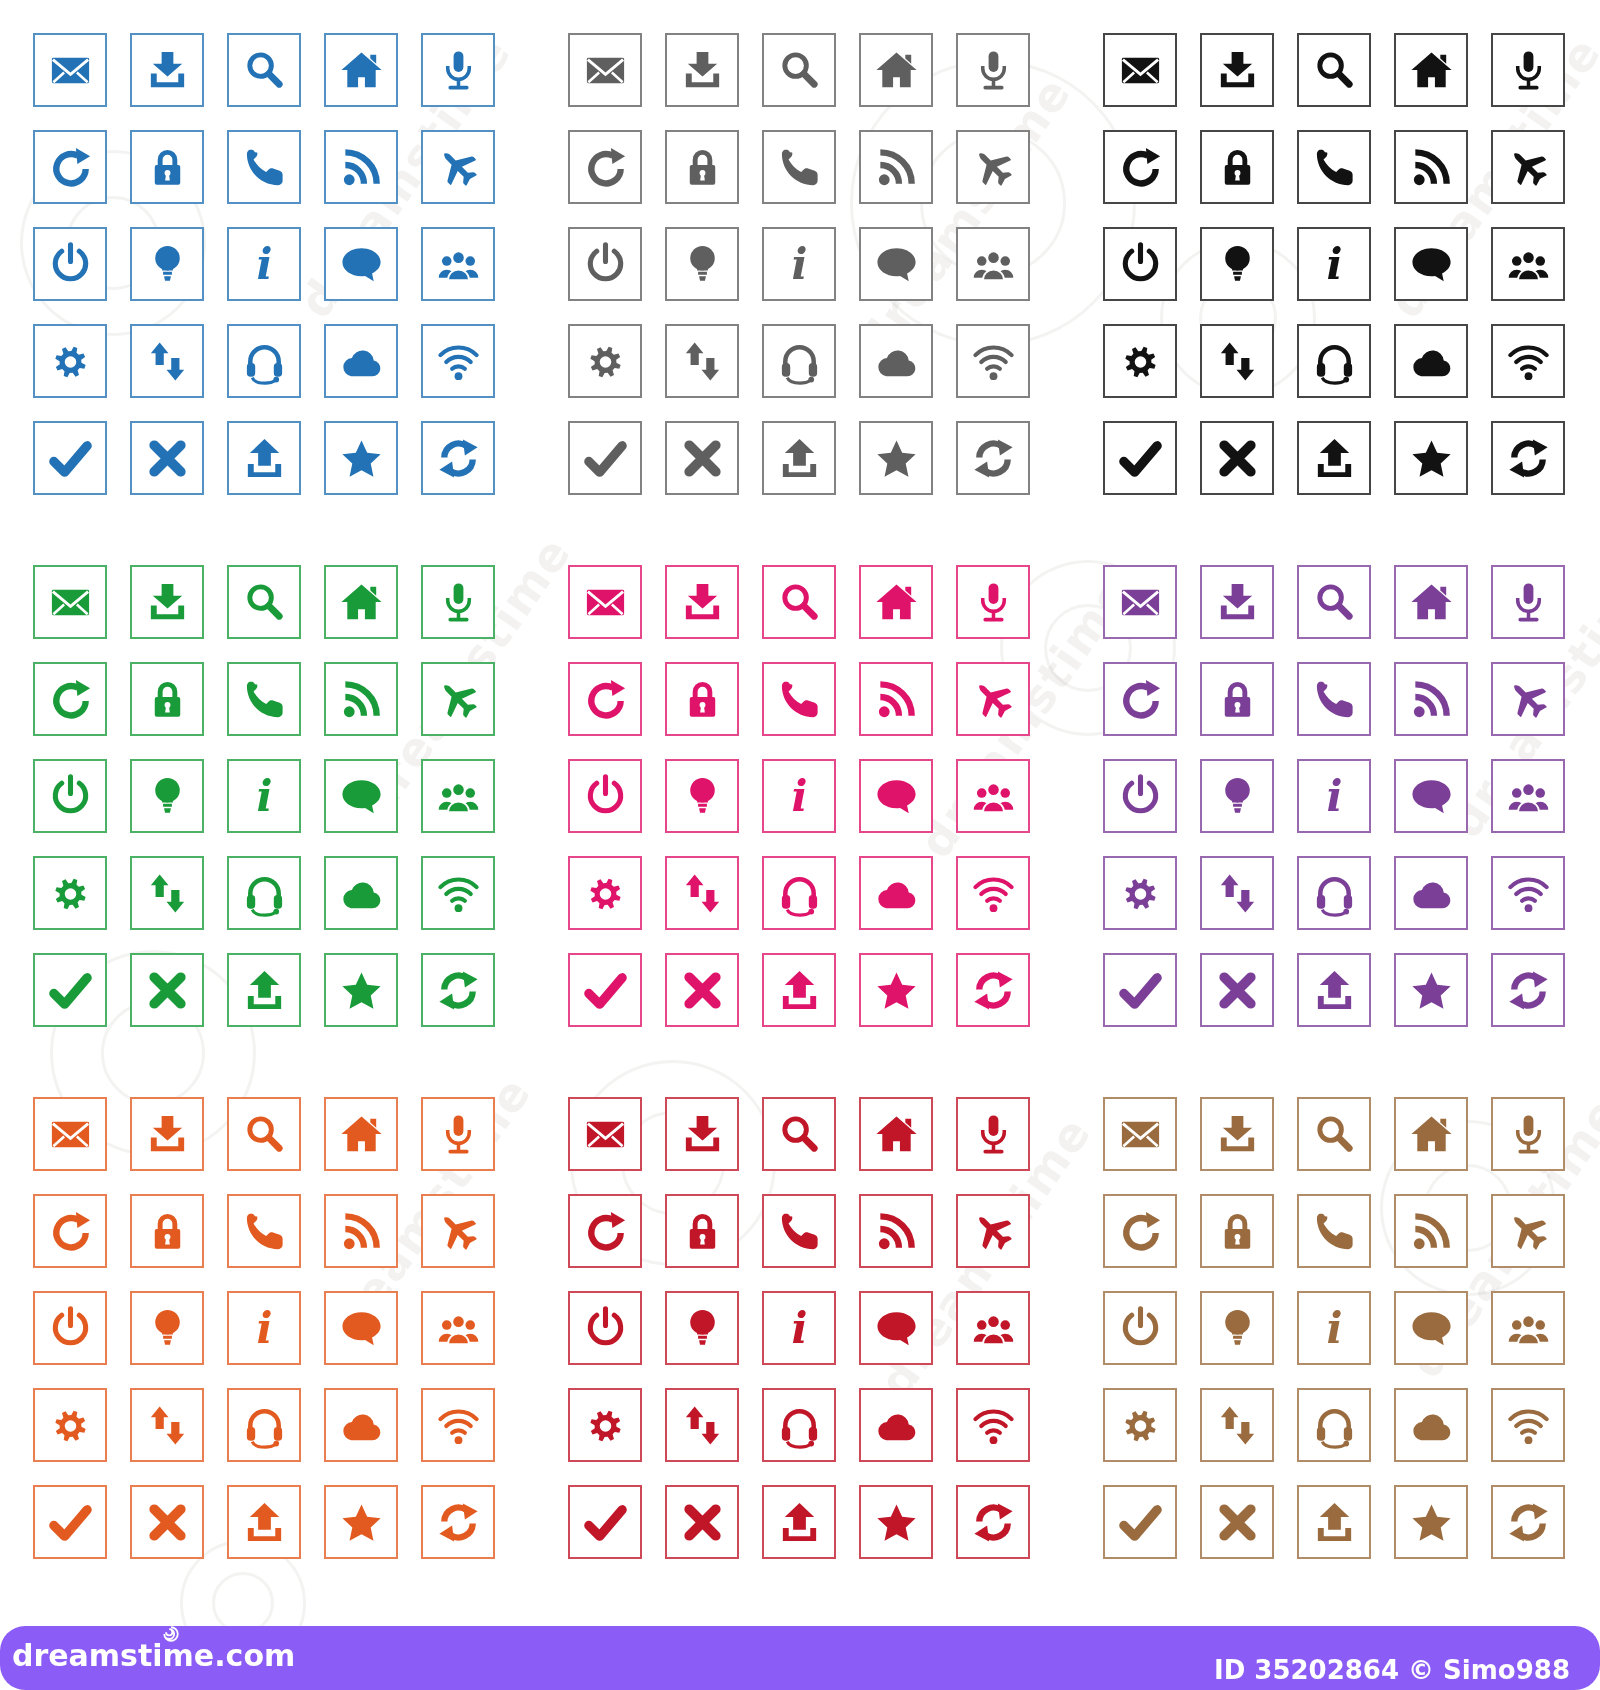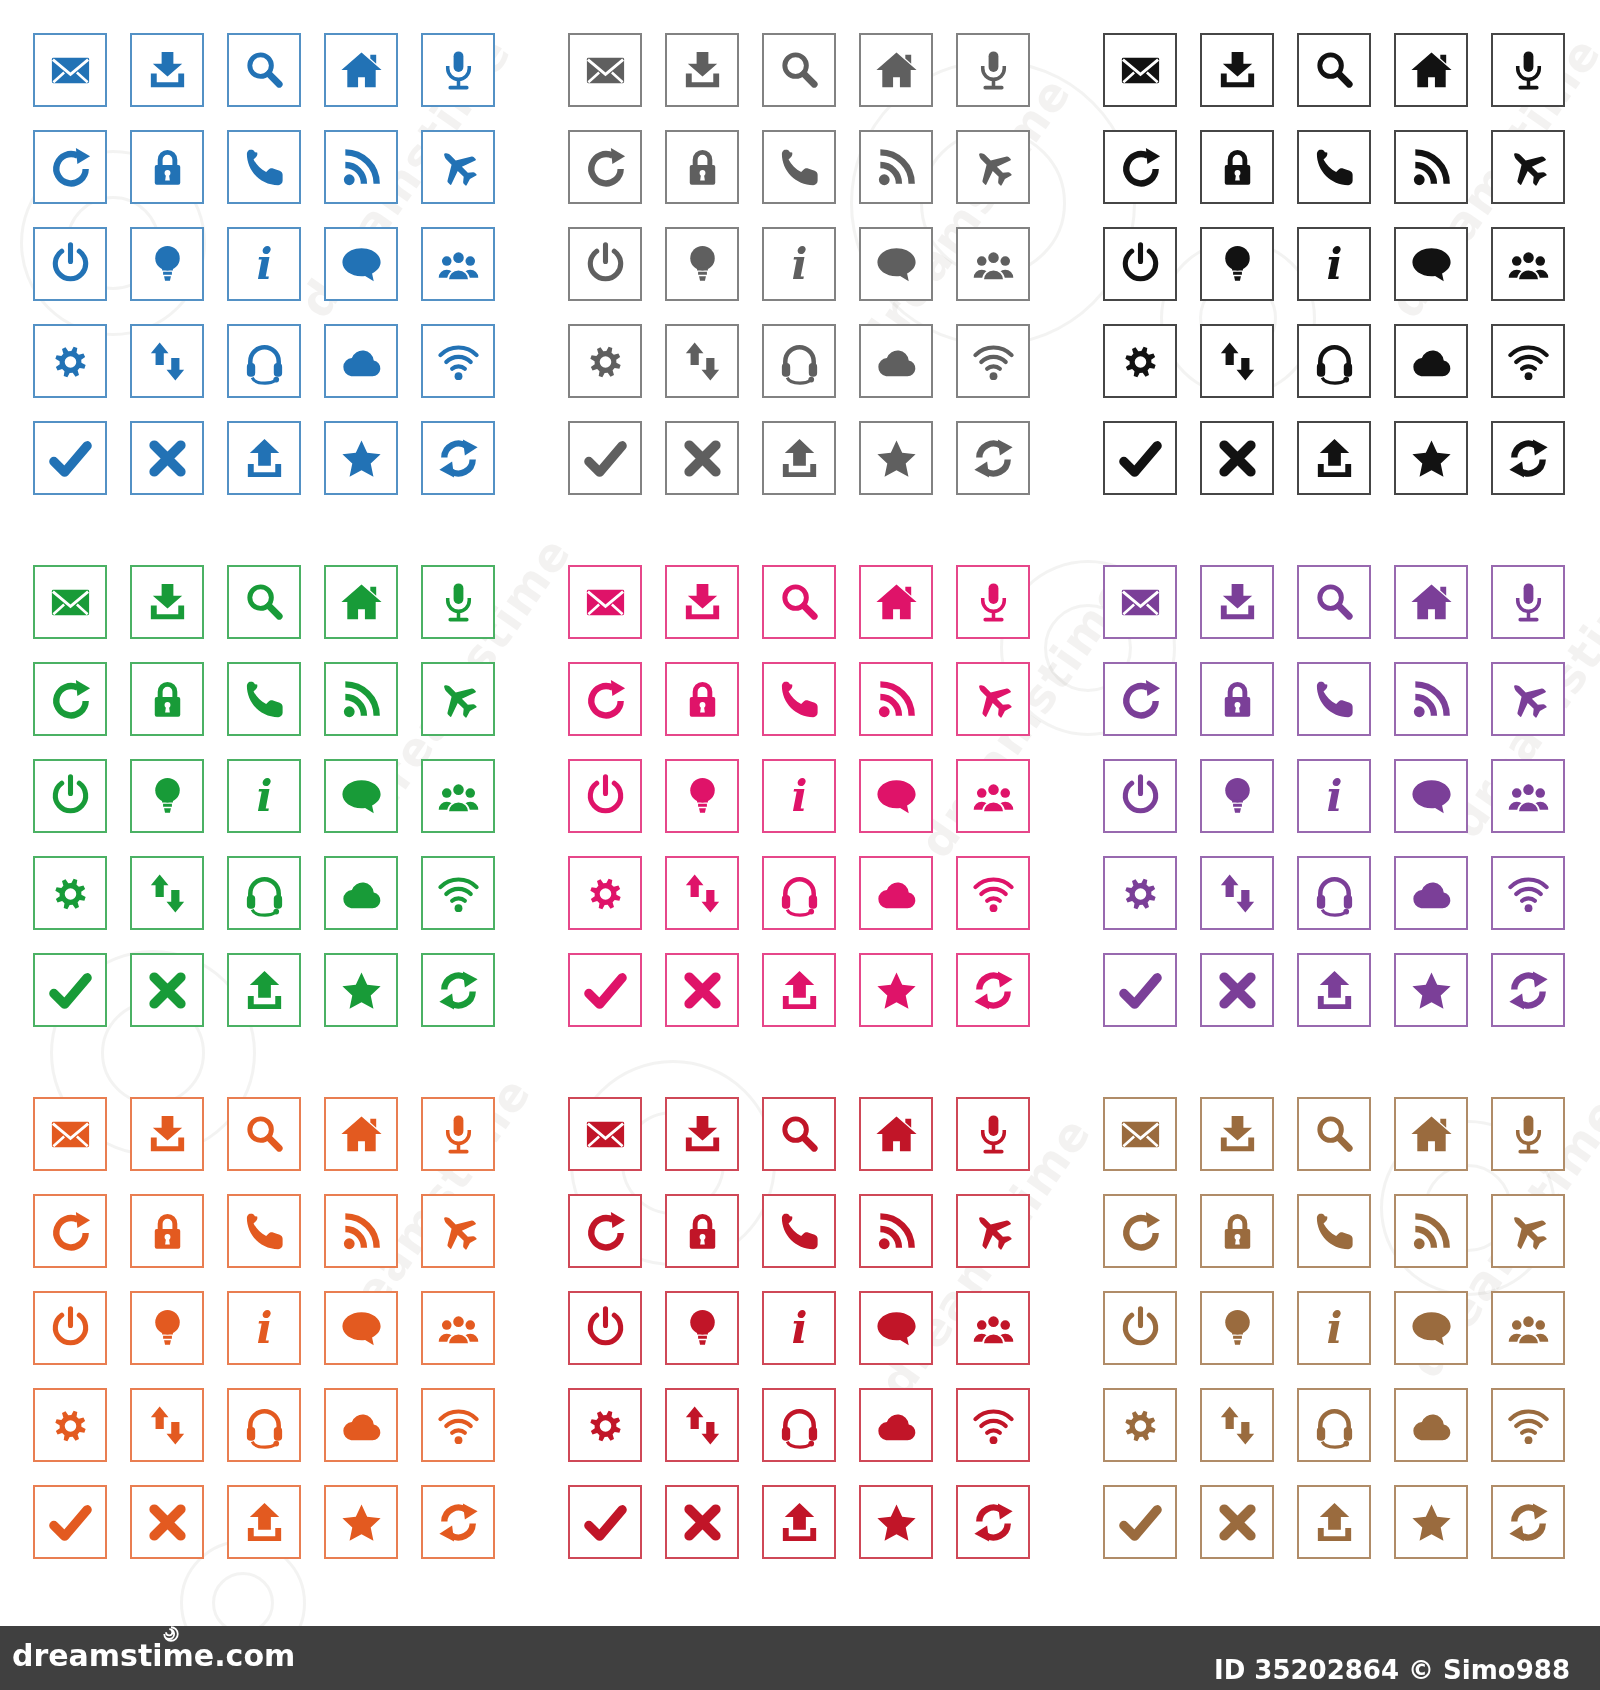--- a/index.html
+++ b/index.html
@@ -1321,21 +1321,21 @@
         </svg>
       </div>
       <div class="cell">
         <svg class="ic">
           <use href="#s-sync"></use>
         </svg>
       </div>
     </div>
   </div>
 
-<div class="credit-bar" style="background: #404040; color: rgb(255, 255, 255);">
+<div class="credit-bar" style="background: #8b5cf6; color: rgb(255, 255, 255); border-radius: 25px;">
   <span class="logo-wrap">
     <span class="logo-text">dreamstime.com</span>
     <svg class="logo-spiral" width="18" height="18" viewBox="0 0 20 20">
       <path d="M10 2.5 a7.5 7.5 0 1 1 -7.5 7.5 a5.5 5.5 0 1 0 5.5 -5.5 a3.5 3.5 0 1 1 -3.5 3.5" fill="none" stroke="#fff" stroke-width="2"></path>
     </svg>
   </span>
   <span class="credit-text">ID 35202864 © Simo988</span>
 </div>
 
 </body></html>

